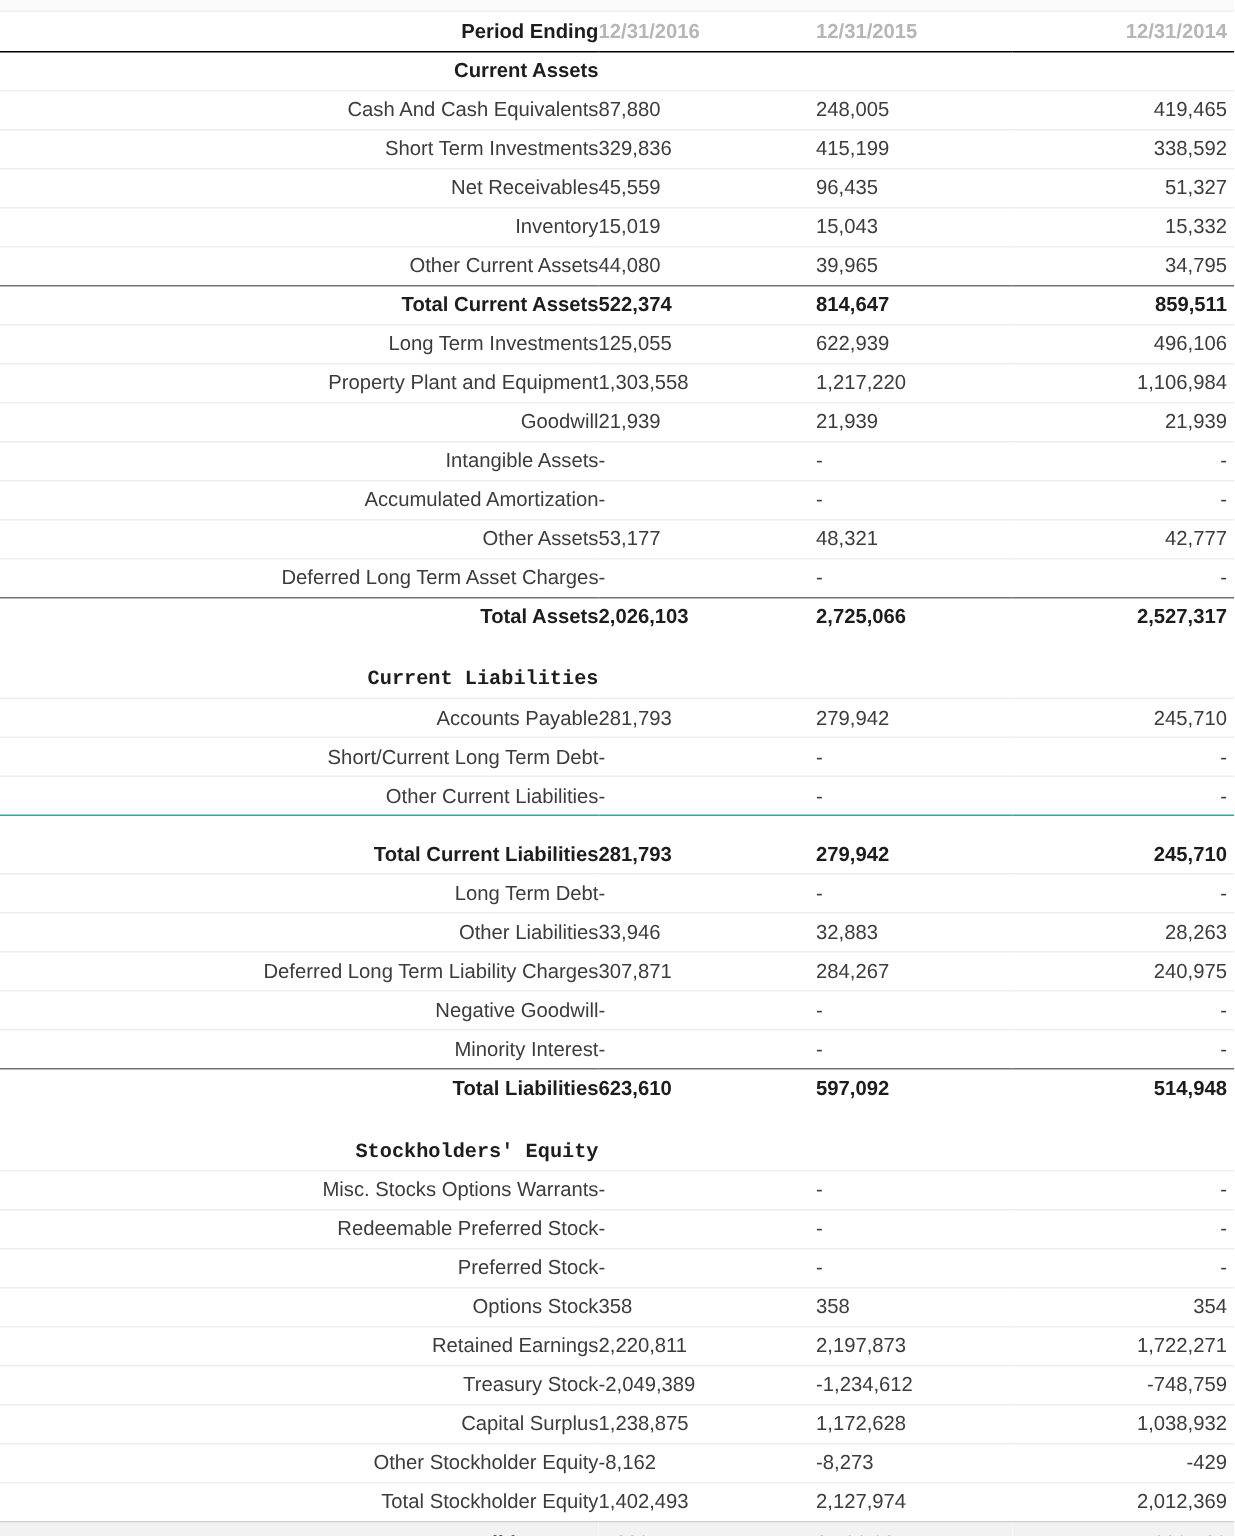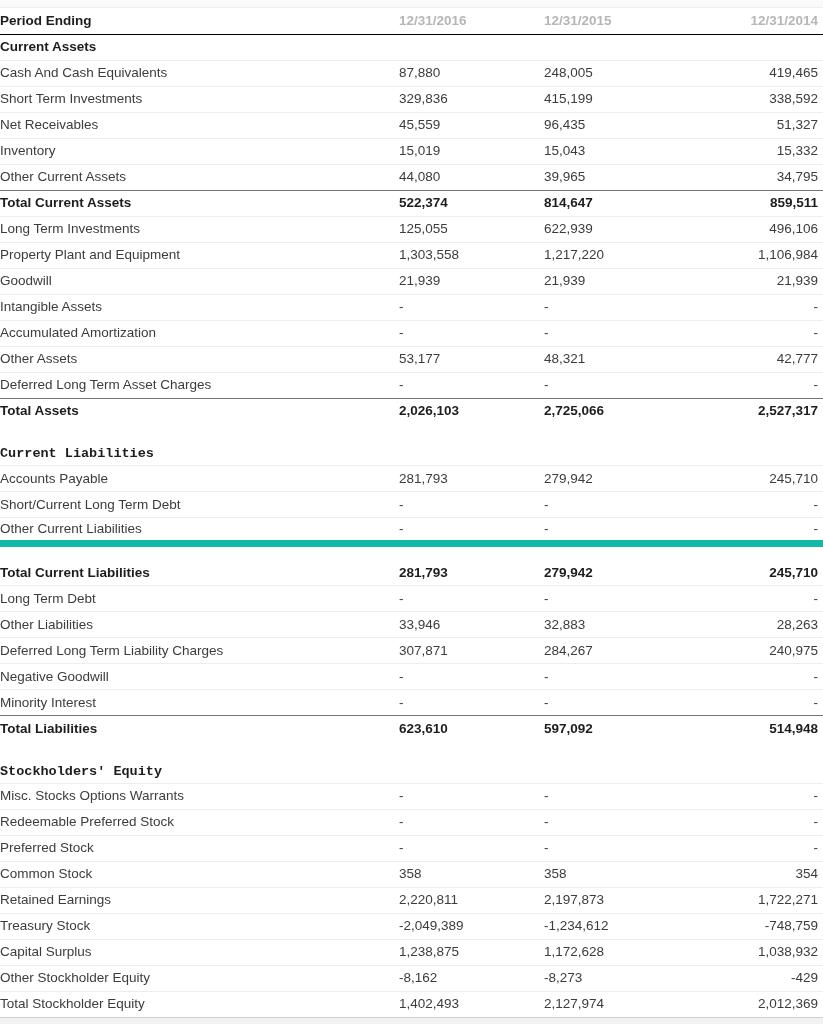--- a/index.html
+++ b/index.html
@@ -40,21 +40,21 @@
     padding: 0;
     vertical-align: middle;
     font-size: 13.5px;
     color: #3c3c3c;
     line-height: 16px;
     white-space: nowrap;
     overflow: hidden;
   }
   td.lbl {
     padding-left: 20px;
-    text-align: left;
+    text-align: right;
   }
   td.val {
     text-align: right;
   }
   td.val.v1 { padding-right: 266px; }
   td.val.v2 { padding-right: 135px; }
   td.val.v3 { padding-right: 5px; }
   tr.hdr > td {
     border-top: none;
   }
@@ -85,21 +85,21 @@
     color: #1d1d1d;
     padding-bottom: 3px;
     font-family: Liberation Mono, monospace;
   }
   tr.total > td {
     border-top: 1px solid #737373;
     font-weight: bold;
     color: #1d1d1d;
   }
   tr.total-gap > td {
-    border-top: 7px solid #14b8a6;
+    border-top: 1px solid #14b8a6;
     font-weight: bold;
     color: #1d1d1d;
     height: 34px;
     vertical-align: bottom;
     padding-bottom: 4px;
   }
   tr.total-gap td.lbl { padding-bottom: 4px; }
   tr.data > td {
     border-top: 1px solid #ededed;
   }
@@ -312,21 +312,21 @@
           <td class="val v2"><span class="dash">-</span></td>
           <td class="val v3"><span class="dash">-</span></td>
         </tr>
         <tr class="data">
           <td class="lbl">Preferred Stock</td>
           <td class="val v1"><span class="dash">-</span></td>
           <td class="val v2"><span class="dash">-</span></td>
           <td class="val v3"><span class="dash">-</span></td>
         </tr>
         <tr class="data">
-          <td class="lbl">Common Stock</td>
+          <td class="lbl">Options Stock</td>
           <td class="val v1">358</td>
           <td class="val v2">358</td>
           <td class="val v3">354</td>
         </tr>
         <tr class="data">
           <td class="lbl">Retained Earnings</td>
           <td class="val v1">2,220,811</td>
           <td class="val v2">2,197,873</td>
           <td class="val v3">1,722,271</td>
         </tr>

